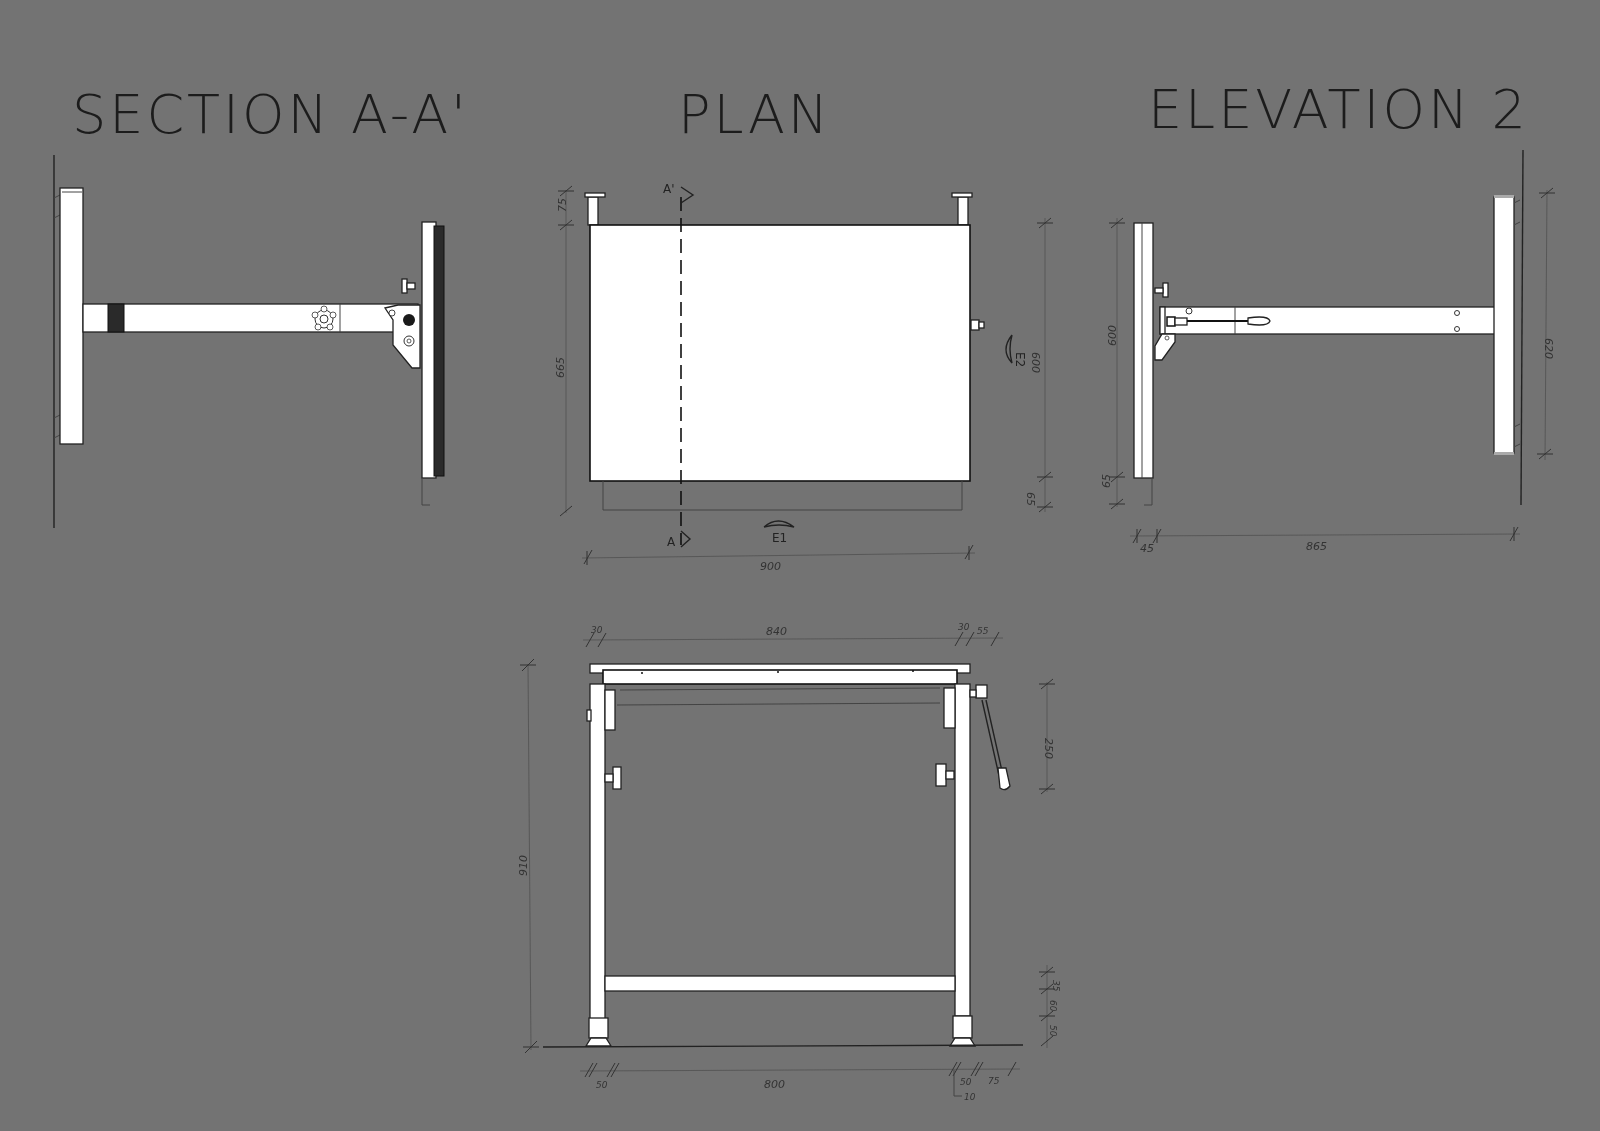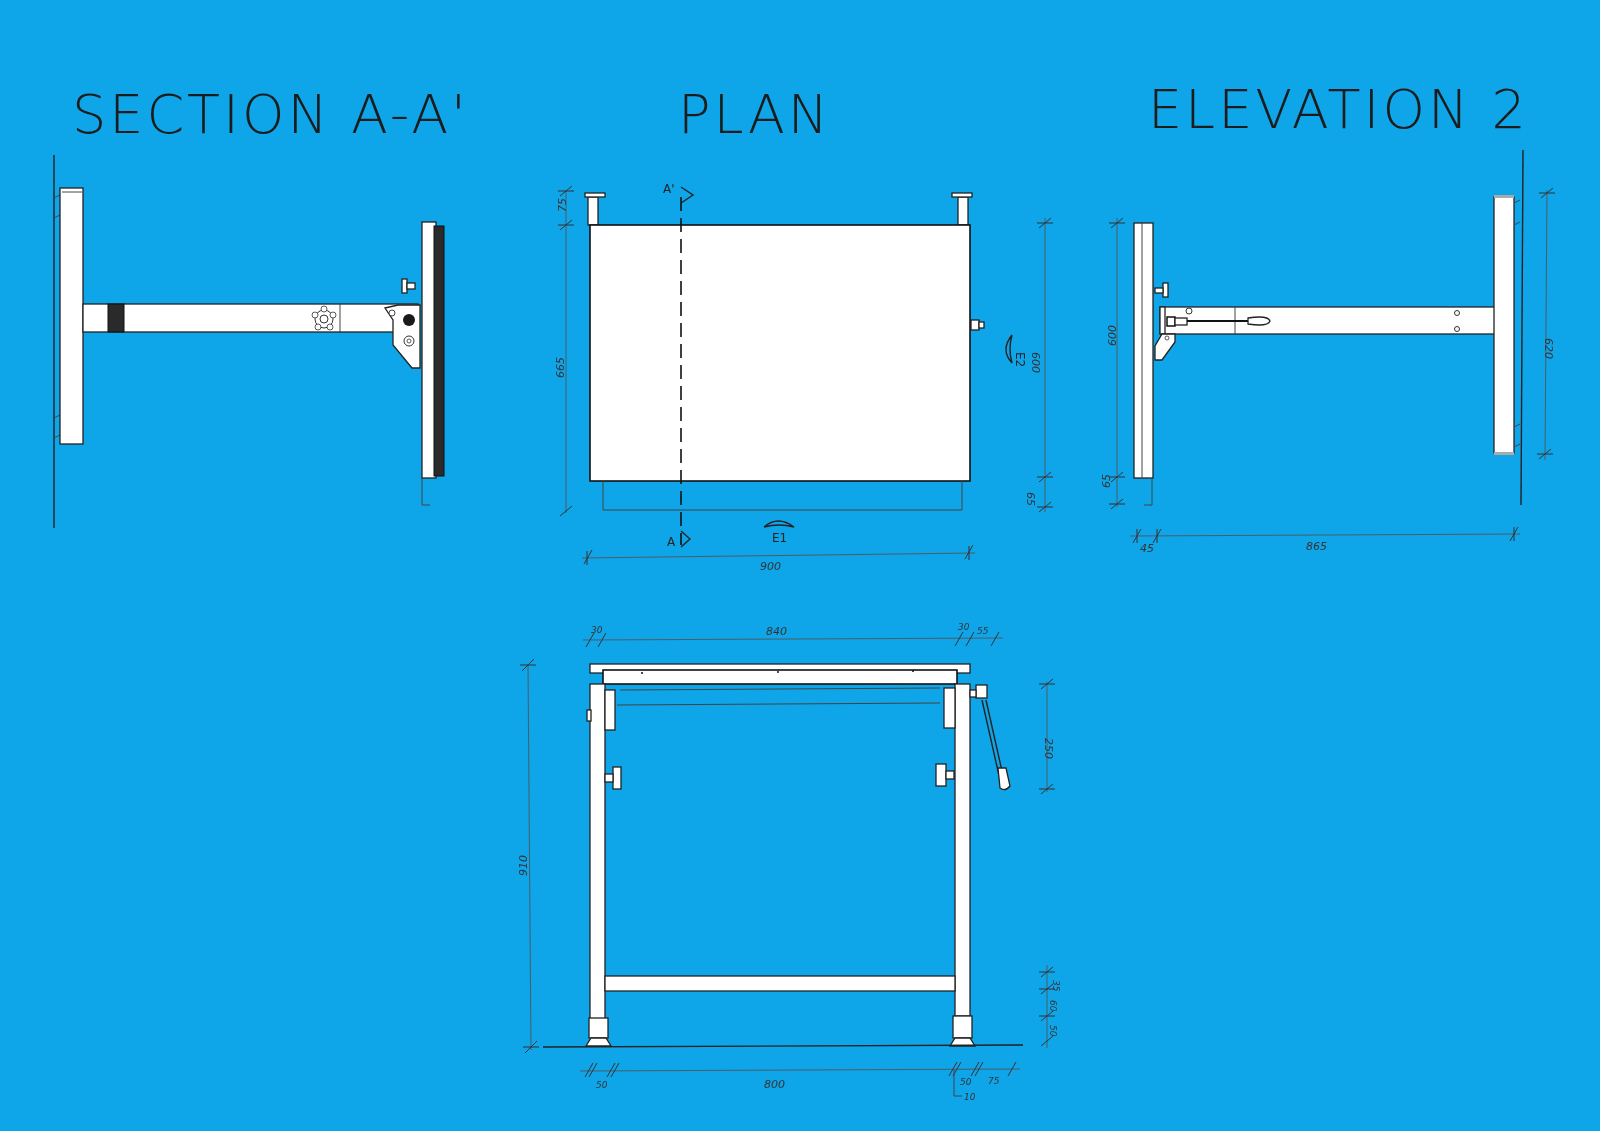--- a/index.html
+++ b/index.html
@@ -1,16 +1,16 @@
 <!DOCTYPE html>
 <html><head>
   <meta charset="utf-8">
   <style>
     html, body { margin: 0; padding: 0; background: #ffffff; }
-    #canvas { position: relative; width: 1600px; height: 1131px; background: #0ea5e9; overflow: hidden; }
+    #canvas { position: relative; width: 1600px; height: 1131px; background: #737373; overflow: hidden; }
     svg { position: absolute; left: 0; top: 0; }
     .ln { stroke: #222; stroke-width: 1.4; fill: none; }
     .thin { stroke: #444; stroke-width: 1; fill: none; }
     .dim { stroke: #555; stroke-width: 0.9; fill: none; }
     .tick { stroke: #333; stroke-width: 1; }
     .fillw { fill: #fff; stroke: #222; stroke-width: 1.3; }
     .dark { fill: #2a2a2a; stroke: #111; stroke-width: 1; }
     .dtext { font-family: "DejaVu Sans", sans-serif; font-size: 11px; font-style: italic; fill: #333; }
     .htext { font-family: "DejaVu Sans", sans-serif; font-size: 12px; fill: #222; }
     .view-title { font-family: "DejaVu Sans", sans-serif; font-size: 54px; font-weight: 200; fill: #1c1c1c; letter-spacing: 3px; }

